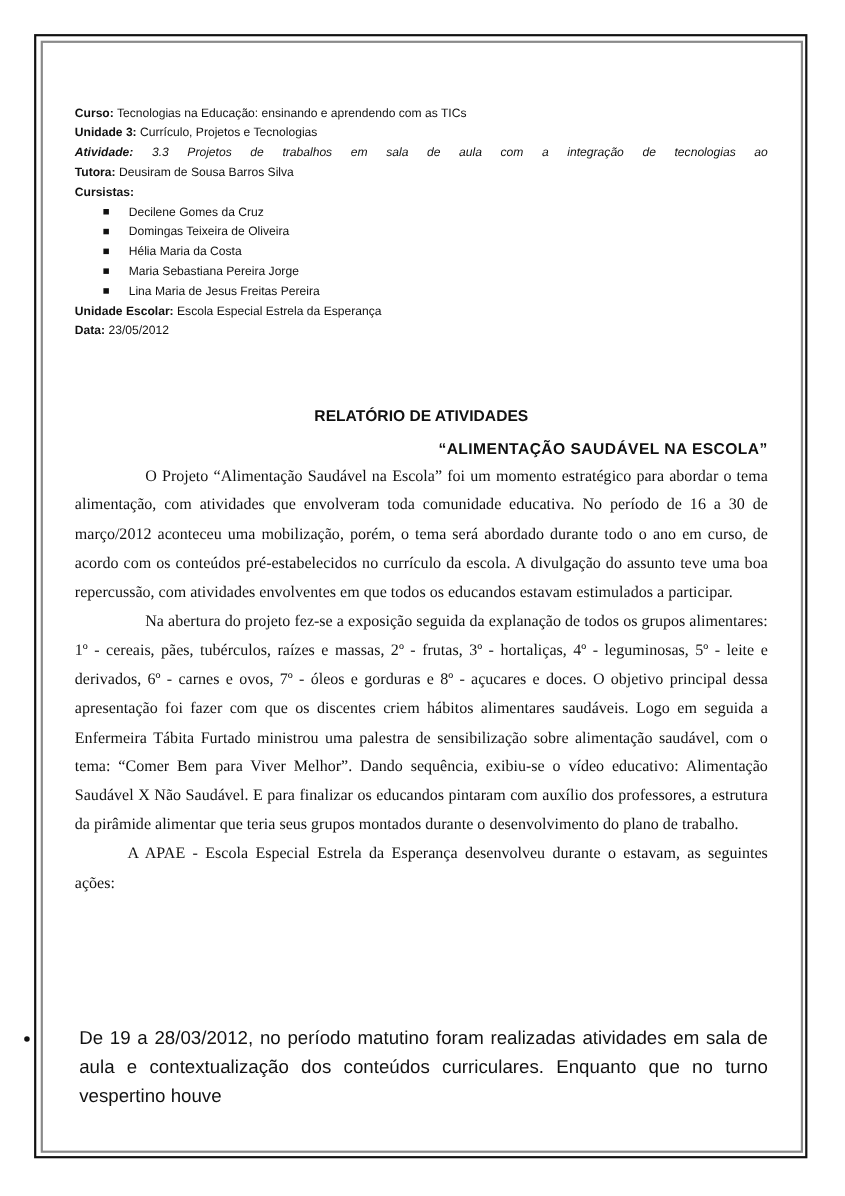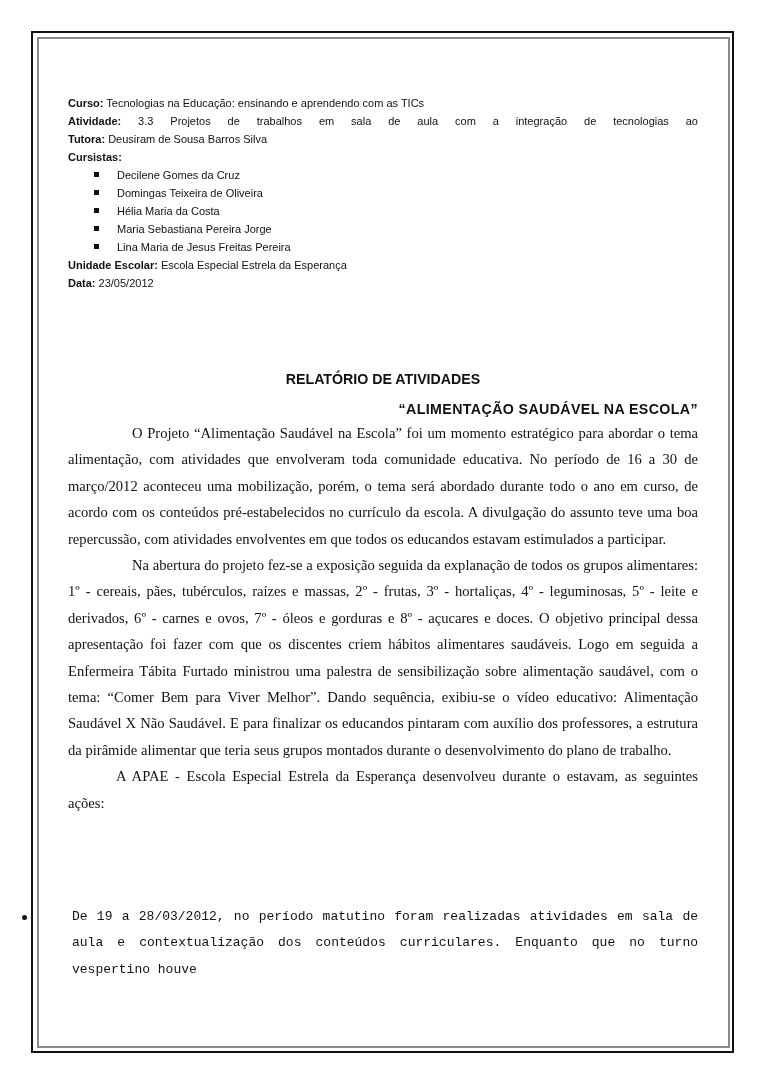--- a/index.html
+++ b/index.html
@@ -4,44 +4,47 @@
 <style>
   html, body { margin: 0; padding: 0; background: #ffffff; }
   body { width: 768px; height: 1087px; position: relative; overflow: hidden;
          font-family: "Liberation Sans", sans-serif; color: #111; }
   .frame-outer { position: absolute; left: 31px; top: 31px; width: 703px; height: 1022px;
                  border: 2px solid #111; box-sizing: border-box; }
   .frame-inner { position: absolute; left: 37px; top: 37px; width: 693px; height: 1011px;
                  border: 2px solid #8a8a8a; box-sizing: border-box; }
   .header { position: absolute; left: 68px; top: 94px; width: 630px; font-size: 11px; line-height: 18px; }
   .header .lbl { font-weight: bold; }
-  .header .justify { text-align: justify; text-align-last: justify; }
+  .header .justify { text-align: justify; text-align-last: justify; font-style: italic; }
   .students { list-style: none; margin: 0; padding: 0 0 0 25px; }
   .students li { position: relative; padding-left: 24px; }
   .students li .bullet { position: absolute; left: 1px; top: 6px; width: 5px; height: 5px; background: #111; }
   .titles { position: absolute; left: 68px; top: 370px; width: 630px; text-align: center; font-weight: bold; }
   .titles .t1 { font-size: 14.2px; line-height: 18px; }
   .titles .t2 { font-size: 14.2px; line-height: 18px; margin-top: 12px; letter-spacing: 0.4px; text-align: right; }
   .body { position: absolute; left: 68px; top: 420px; width: 630px; font-size: 14.6px; line-height: 26.4px; text-align: justify; font-family: Liberation Serif, serif; }
   .body p { margin: 0; }
   .indent { text-indent: 64px; }
   .indent2 { text-indent: 48px; }
-  .action-list { position: absolute; left: 68px; top: 904px; width: 630px; font-size: 13px; line-height: 26.4px; text-align: justify; font-family: Liberation Mono, monospace; }
+  .action-list { position: absolute; left: 68px; top: 931px; width: 630px; font-size: 17px; line-height: 26.4px; text-align: justify; }
   .action-list .dot { position: absolute; left: -46px; top: 11px; width: 5px; height: 5px; border-radius: 50%; background: #111; }
   .action-list .item { position: relative; padding-left: 4px; }
 </style>
 </head>
 <body>
 
 <div class="frame-outer"></div>
 <div class="frame-inner"></div>
 
 <div class="header">
   <div>
     <span class="lbl">Curso:</span><span> Tecnologias na Educação: ensinando e aprendendo com as TICs</span>
+  </div>
+  <div>
+    <span class="lbl">Unidade 3:</span><span> Currículo, Projetos e Tecnologias</span>
   </div>
   <div class="justify">
     <span class="lbl">Atividade:</span><span> 3.3 Projetos de trabalhos em sala de aula com a integração de tecnologias ao</span>
   </div>
   <div>
     <span class="lbl">Tutora:</span><span> Deusiram de Sousa Barros Silva</span>
   </div>
   <div class="lbl">Cursistas:</div>
   <ul class="students">
     <li><span class="bullet"></span><span>Decilene Gomes da Cruz</span></li>

